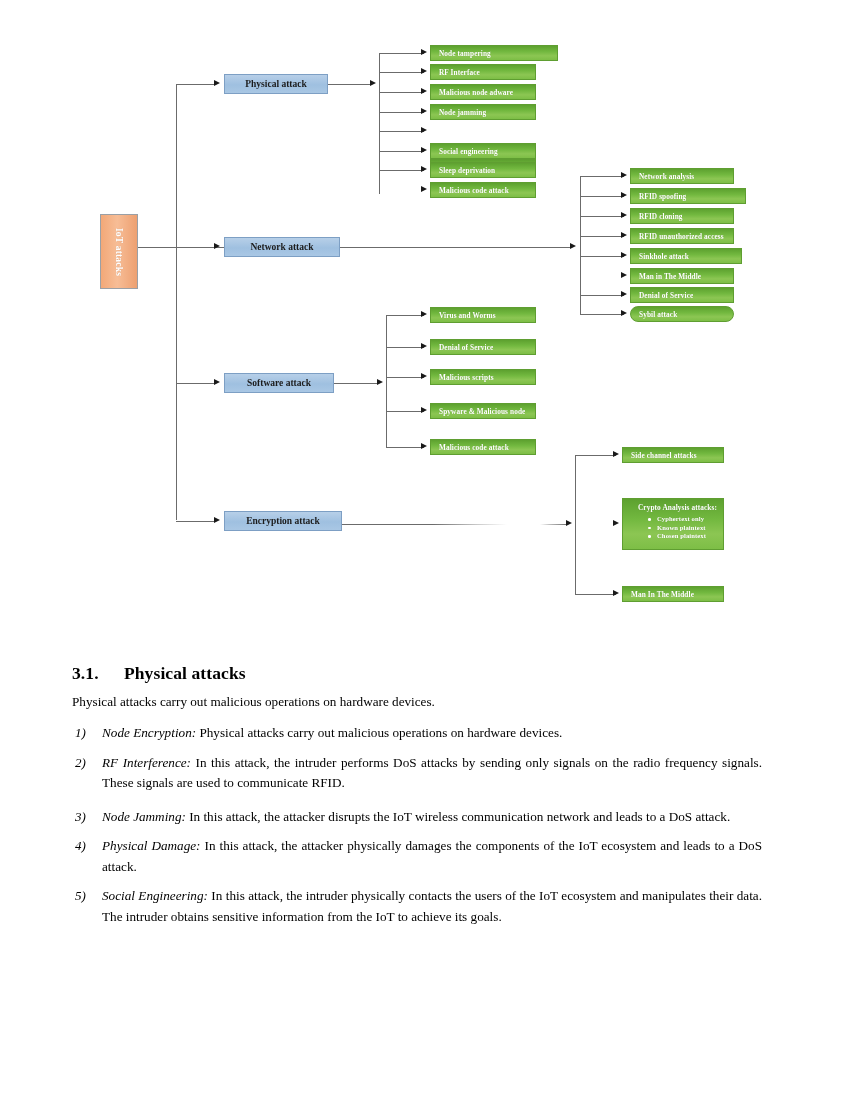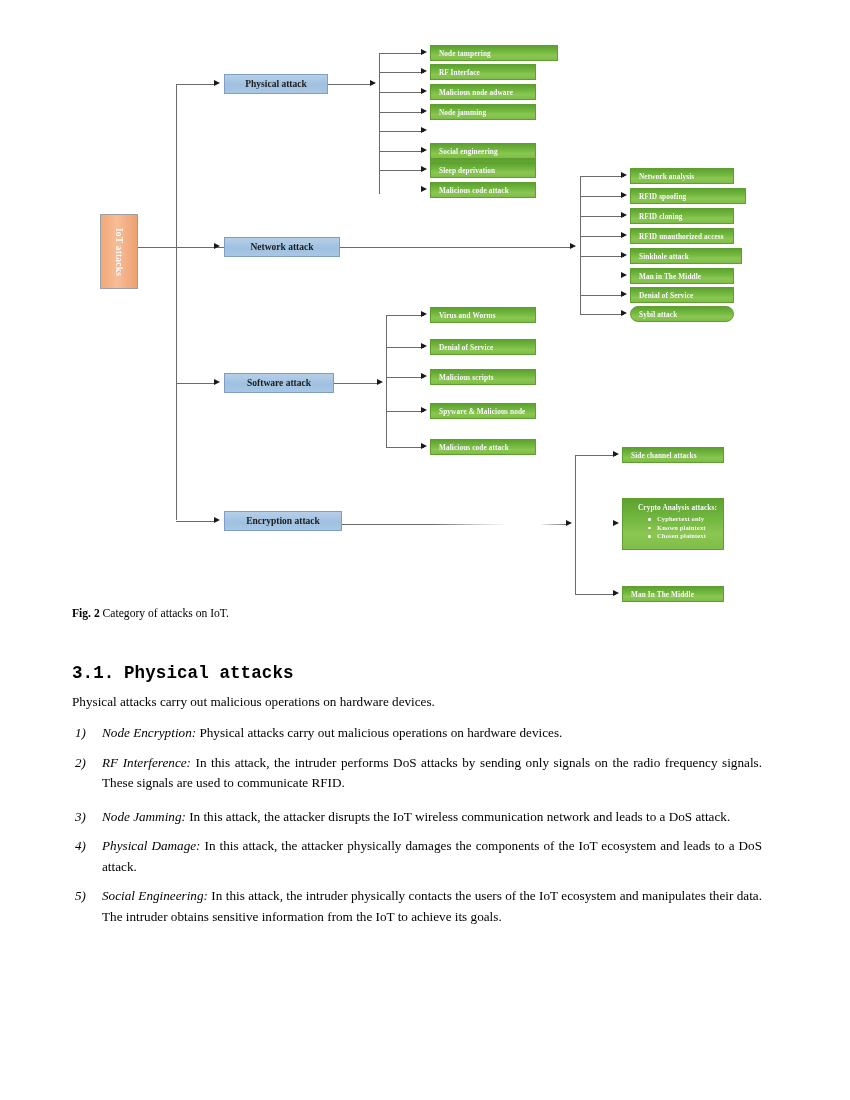--- a/index.html
+++ b/index.html
@@ -78,21 +78,21 @@
 
   
   .figcap{
     position:absolute;left:72px;top:606px;width:700px;
     font-size:11.6px;line-height:15px;
   }
   .figcap b{font-weight:bold;}
 
   .h3{
     position:absolute;left:72px;top:663px;
-    font-size:17.5px;font-weight:bold;letter-spacing:.1px;font-family:Liberation Mono, monospace;
+    font-size:17.5px;font-weight:bold;letter-spacing:.1px;
   }
   .h3 .num{display:inline-block;width:52px;}
 
   .intro{
     position:absolute;left:72px;top:693px;width:690px;
     font-size:13.2px;line-height:17px;
   }
 
   .olist{position:absolute;left:72px;top:723px;width:690px;}
   .item{
@@ -303,23 +303,20 @@
     </div>
 
     <div class="ln h" style="left:575px;top:594px;width:41px;"></div>
     <div class="arw" style="left:613px;top:590.4px;"></div>
     <div class="node leaf" style="left:622px;top:586px;width:102px;">
       <span>Man In The Middle</span>
     </div>
 
   </div>
 
-  <div class="figcap">
-    <b>Fig. 2</b><span> Category of attacks on IoT.</span>
-  </div>
 
   <div class="h3">
     <span class="num">3.1.</span><span>Physical attacks</span>
   </div>
 
   <div class="intro">Physical attacks carry out malicious operations on hardware devices.</div>
 
   <div class="olist">
 
     <div class="item">

